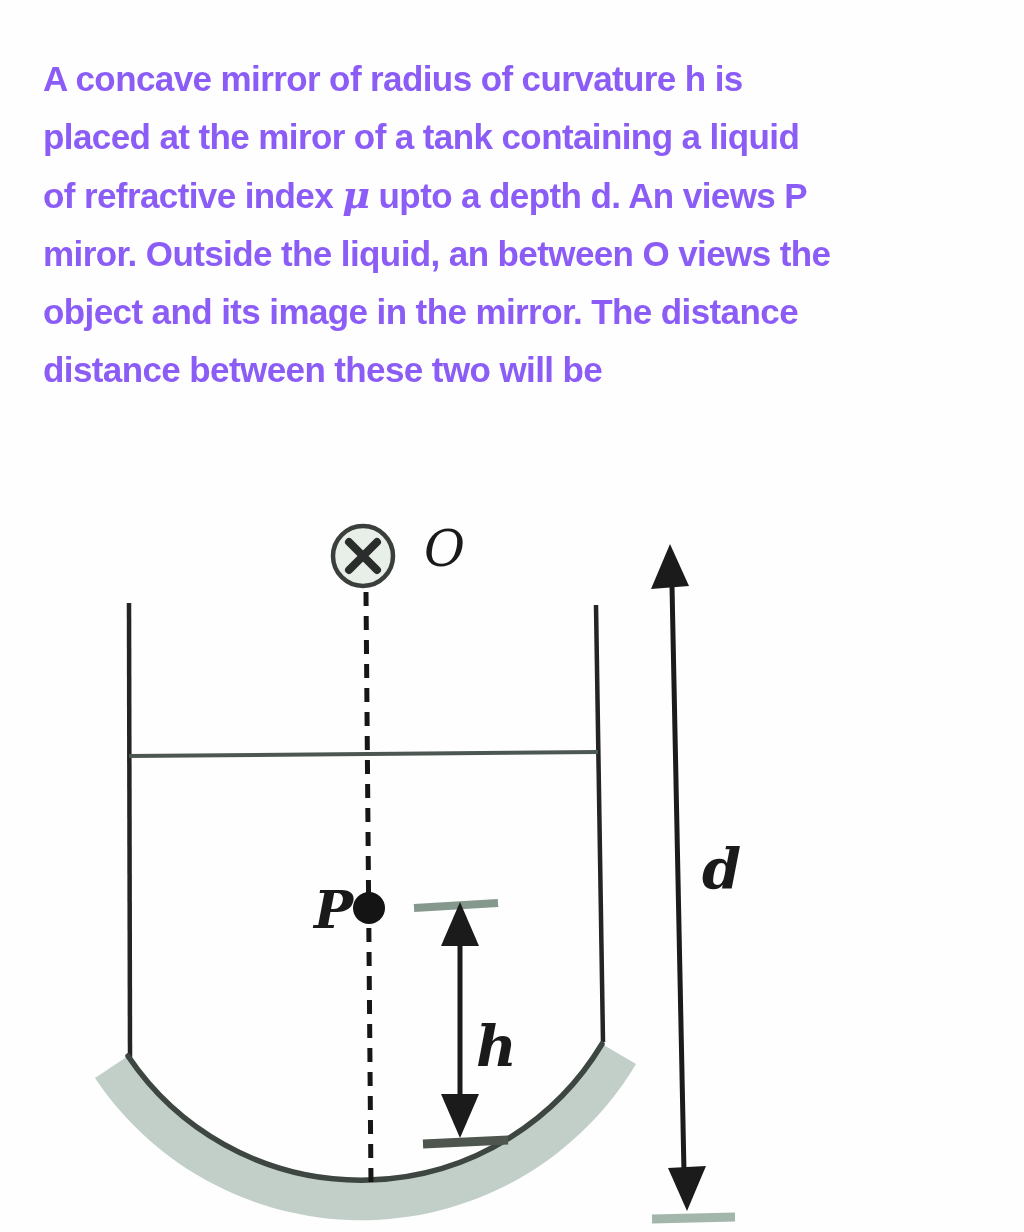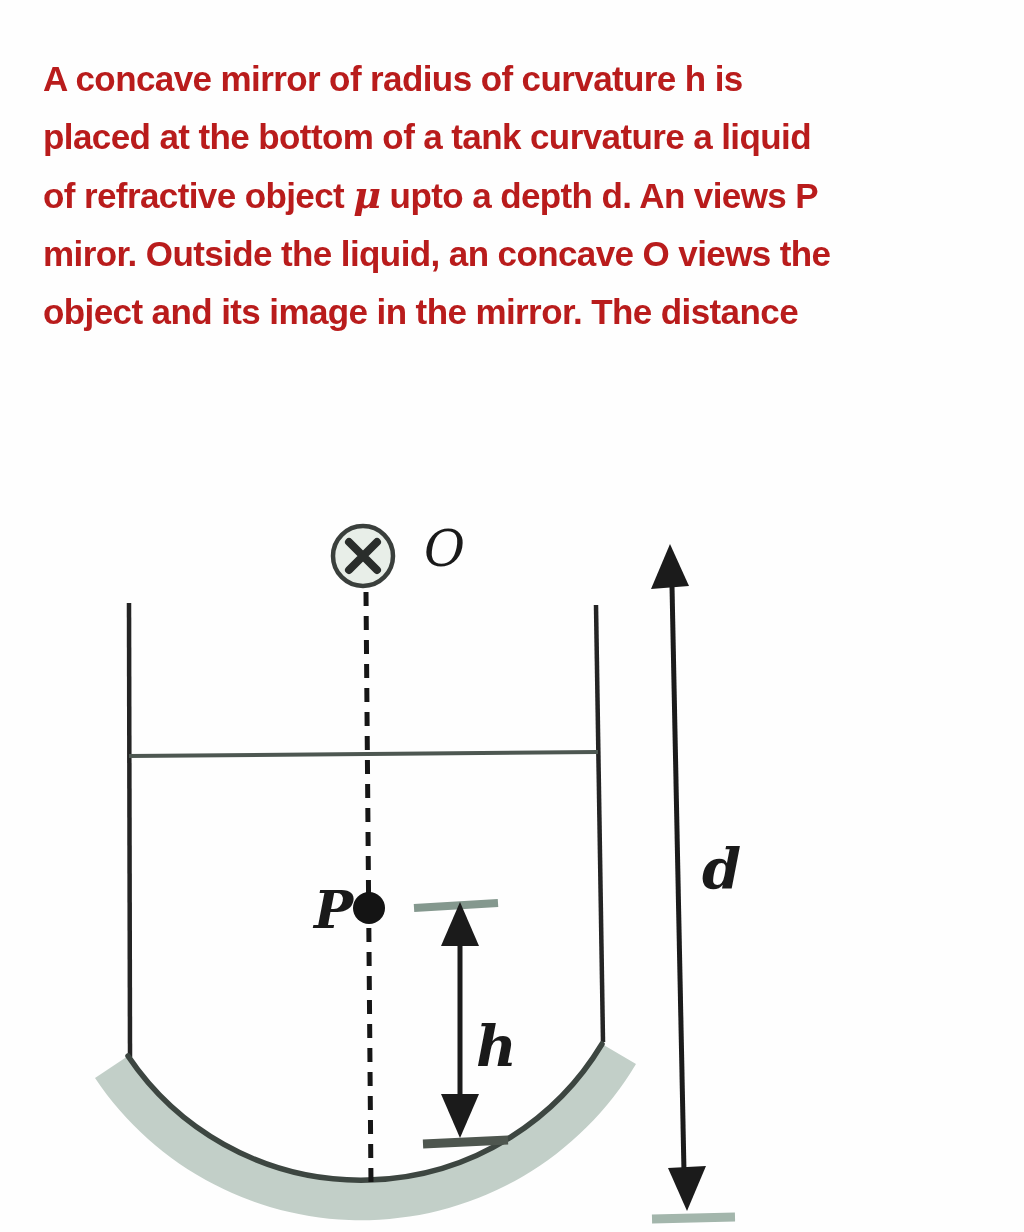--- a/index.html
+++ b/index.html
@@ -10,21 +10,21 @@
     overflow:hidden;
     font-family:"Liberation Sans",sans-serif;
   }
   .question{
     position:absolute;
     left:43px;top:50px;width:950px;
     font-weight:700;
     font-size:35px;
     line-height:58px;
     letter-spacing:-0.6px;
-    color:#b91c1c;
+    color:#8b5cf6;
   }
   .q-line{white-space:nowrap;}
   .mu{
     font-family:"DejaVu Serif","Liberation Serif",serif;
     font-style:italic;
     font-weight:600;
     font-size:38px;
   }
   .figure{
     position:absolute;inset:0;
@@ -35,24 +35,25 @@
     fill:#1a1a1a;
   }
 </style>
 </head>
 <body>
 
 <div class="page">
 
   <div class="question">
     <div class="q-line">A concave mirror of radius of curvature h is</div>
-    <div class="q-line">placed at the bottom of a tank curvature a liquid</div>
-    <div class="q-line"><span>of refractive object </span><span class="mu">μ</span><span> upto a depth d. An views P</span></div>
-    <div class="q-line">miror. Outside the liquid, an concave O views the</div>
+    <div class="q-line">placed at the miror of a tank containing a liquid</div>
+    <div class="q-line"><span>of refractive index </span><span class="mu">μ</span><span> upto a depth d. An views P</span></div>
+    <div class="q-line">miror. Outside the liquid, an between O views the</div>
     <div class="q-line">object and its image in the mirror. The distance</div>
+    <div class="q-line">distance between these two will be</div>
   </div>
 
   <svg class="figure" viewBox="0 0 1024 1232" width="1024" height="1232" xmlns="http://www.w3.org/2000/svg">
 
     <path d="M 129 603 L 130 1057" stroke="#242424" stroke-width="4.5" fill="none"></path>
     <path d="M 596 605 L 603 1042" stroke="#242424" stroke-width="4.5" fill="none"></path>
 
     <path d="M 129 756 L 598 752" stroke-width="4" fill="none" stroke="#4d5751"></path>
 
     <path d="M 128 1056 A 281 281 0 0 0 602 1044 L 636 1064 A 320 320 0 0 1 95 1078 Z" fill="#c2cfc8"></path>

